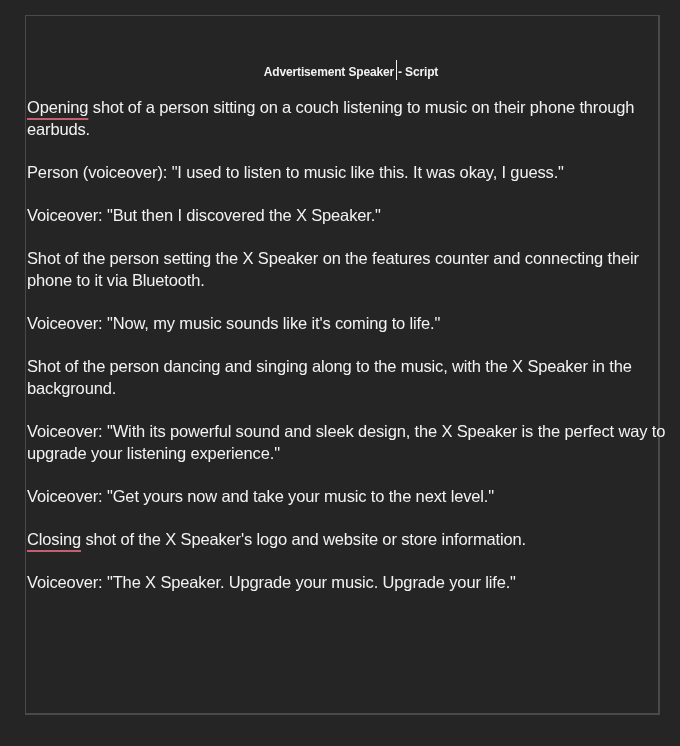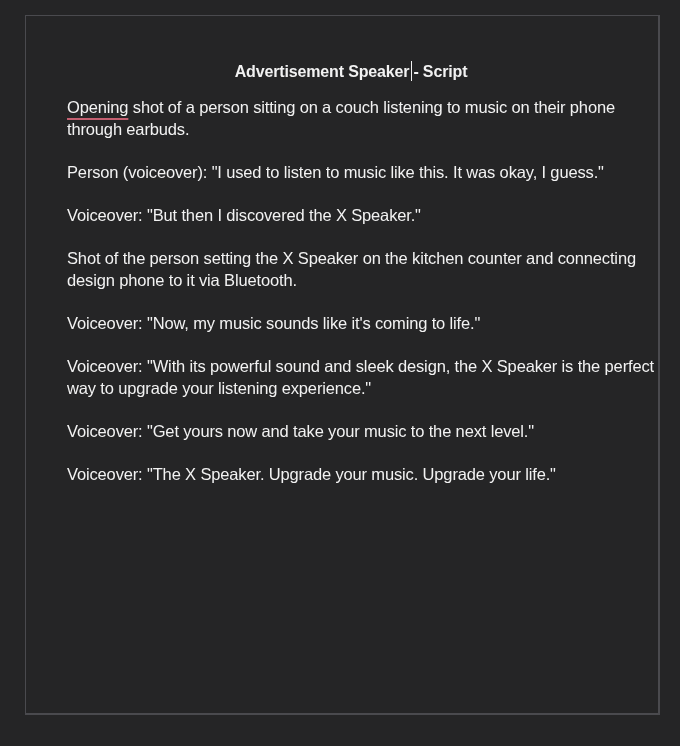--- a/index.html
+++ b/index.html
@@ -29,38 +29,37 @@
       width: 640px;
       font-family: "Liberation Sans", sans-serif;
       font-size: 16.5px;
       color: #f2f2f2;
       line-height: 22px;
       letter-spacing: -0.15px;
     }
     .title {
       text-align: center;
       font-weight: bold;
-      font-size: 16px;
+      font-size: 12px;
       margin: 0 0 12px 0;
       padding-left: 8px;
       height: 24px;
       line-height: 24px;
       position: relative;
     }
     .caret {
       display: inline-block;
       width: 1px;
       height: 20px;
       background: #f2f2f2;
       vertical-align: -4px;
       margin: 0 1px 0 2px;
     }
     .para {
       margin: 0 0 21px 0;
-      padding-left: 40px;
     }
     .spell {
       text-decoration: underline;
       text-decoration-color: #c45f70;
       text-decoration-thickness: 2px;
       text-underline-offset: 5px;
     }
   </style>
 </head>
 <body>
@@ -72,25 +71,27 @@
     <span>Advertisement Speaker</span><span class="caret"></span><span>- Script</span>
   </div>
 
   <p class="para"><span class="spell">Opening</span><span> shot of a person sitting on a couch listening to music on their phone through earbuds.</span></p>
 
   <p class="para">Person (voiceover): "I used to listen to music like this. It was okay, I guess."</p>
 
 
   <p class="para">Voiceover: "But then I discovered the X Speaker."</p>
 
-  <p class="para">Shot of the person setting the X Speaker on the kitchen counter and connecting design phone to it via Bluetooth.</p>
+  <p class="para">Shot of the person setting the X Speaker on the features counter and connecting their phone to it via Bluetooth.</p>
 
   <p class="para">Voiceover: "Now, my music sounds like it's coming to life."</p>
 
+  <p class="para">Shot of the person dancing and singing along to the music, with the X Speaker in the background.</p>
 
   <p class="para">Voiceover: "With its powerful sound and sleek design, the X Speaker is the perfect way to upgrade your listening experience."</p>
 
 
   <p class="para">Voiceover: "Get yours now and take your music to the next level."</p>
 
+  <p class="para"><span class="spell">Closing</span><span> shot of the X Speaker's logo and website or store information.</span></p>
 
   <p class="para">Voiceover: "The X Speaker. Upgrade your music. Upgrade your life."</p>
 </div>
 
 </body></html>

